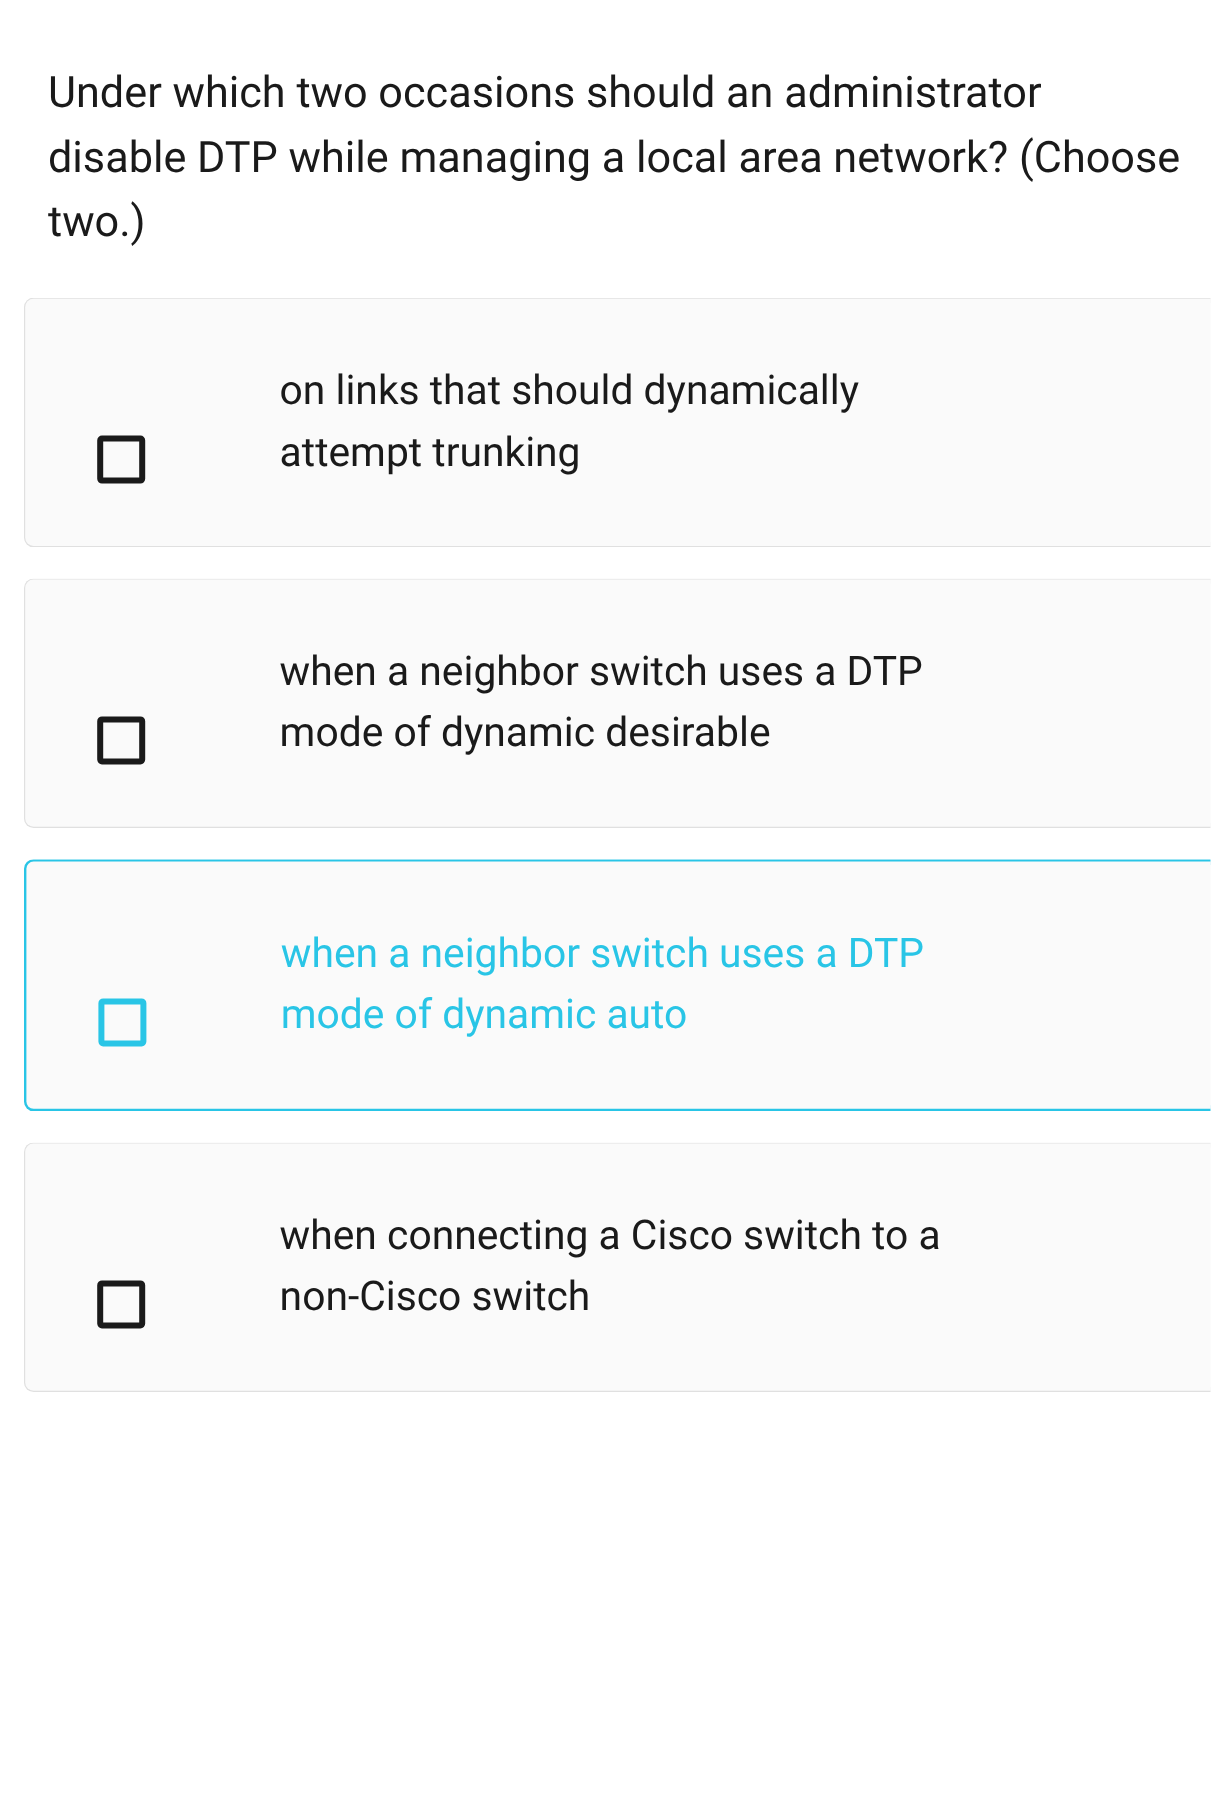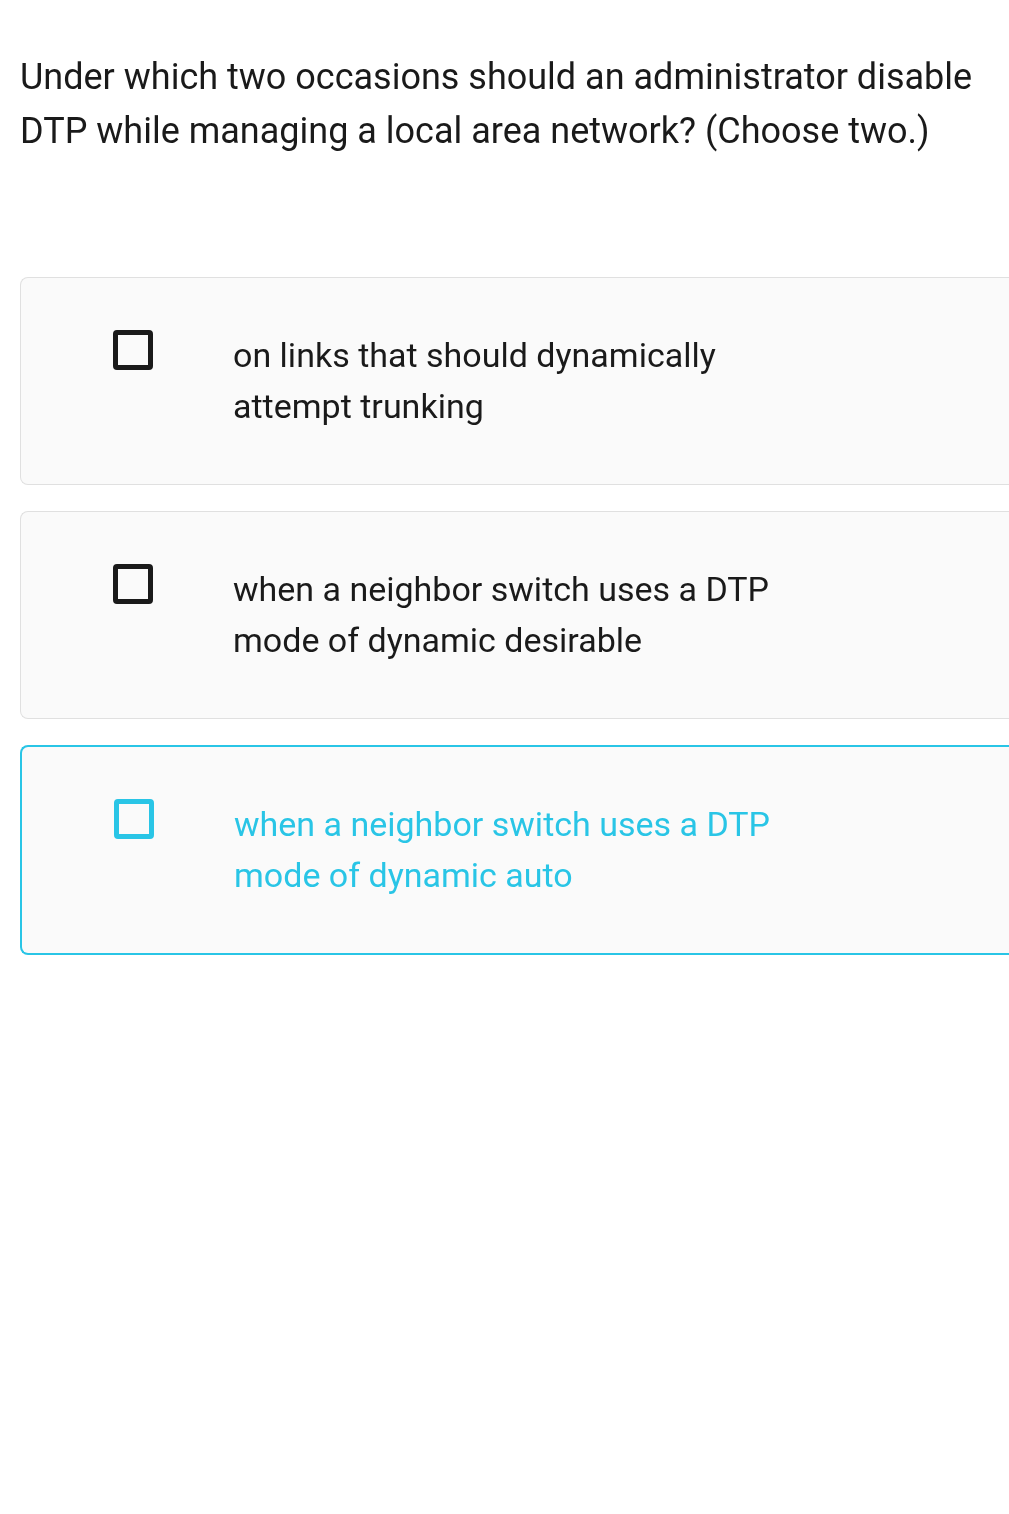--- a/index.html
+++ b/index.html
@@ -11,39 +11,40 @@
       font-family: -apple-system, BlinkMacSystemFont, "Segoe UI", Roboto, Helvetica, Arial, sans-serif;
       background: #ffffff;
       width: 1009px;
       padding: 0;
       color: #1a1a1a;
     }
     .question-text {
       font-size: 36px;
       line-height: 1.5;
       color: #1a1a1a;
-      padding: 50px 20px 0 20px;
-      margin-bottom: 119px;
+      padding: 50px 20px 0 40px;
+      margin-bottom: 36px;
       font-weight: 400;
     }
     .options-container {
       padding: 0 0 0 20px;
     }
     .option {
       display: flex;
-      align-items: flex-start;
+      align-items: flex-end;
       background: #fafafa;
       border: 1px solid #e0e0e0;
       border-radius: 8px;
-      padding: 52px 30px 52px 92px;
+      padding: 52px 30px 52px 60px;
       margin-bottom: 26px;
       cursor: pointer;
       border-right: none;
       border-top-right-radius: 0;
       border-bottom-right-radius: 0;
+      gap: 32px;
     }
     .option.highlighted {
       border: 2px solid #29c5e6;
       border-right: none;
     }
     .option.highlighted .option-label {
       color: #29c5e6;
     }
     .option.highlighted .checkbox-icon {
       border-color: #29c5e6;
@@ -94,14 +95,20 @@
   </div>
 
   <div class="option highlighted">
     <span class="checkbox-wrap">
       <span class="checkbox-icon"></span>
     </span>
     <span class="option-label">when a neighbor switch uses a DTP mode of dynamic auto</span>
   </div>
 
 
+  <div class="option">
+    <span class="checkbox-wrap">
+      <span class="checkbox-icon"></span>
+    </span>
+    <span class="option-label">when connecting a Cisco switch to a non-Cisco switch</span>
+  </div>
 
 </div>
 
 </body></html>

